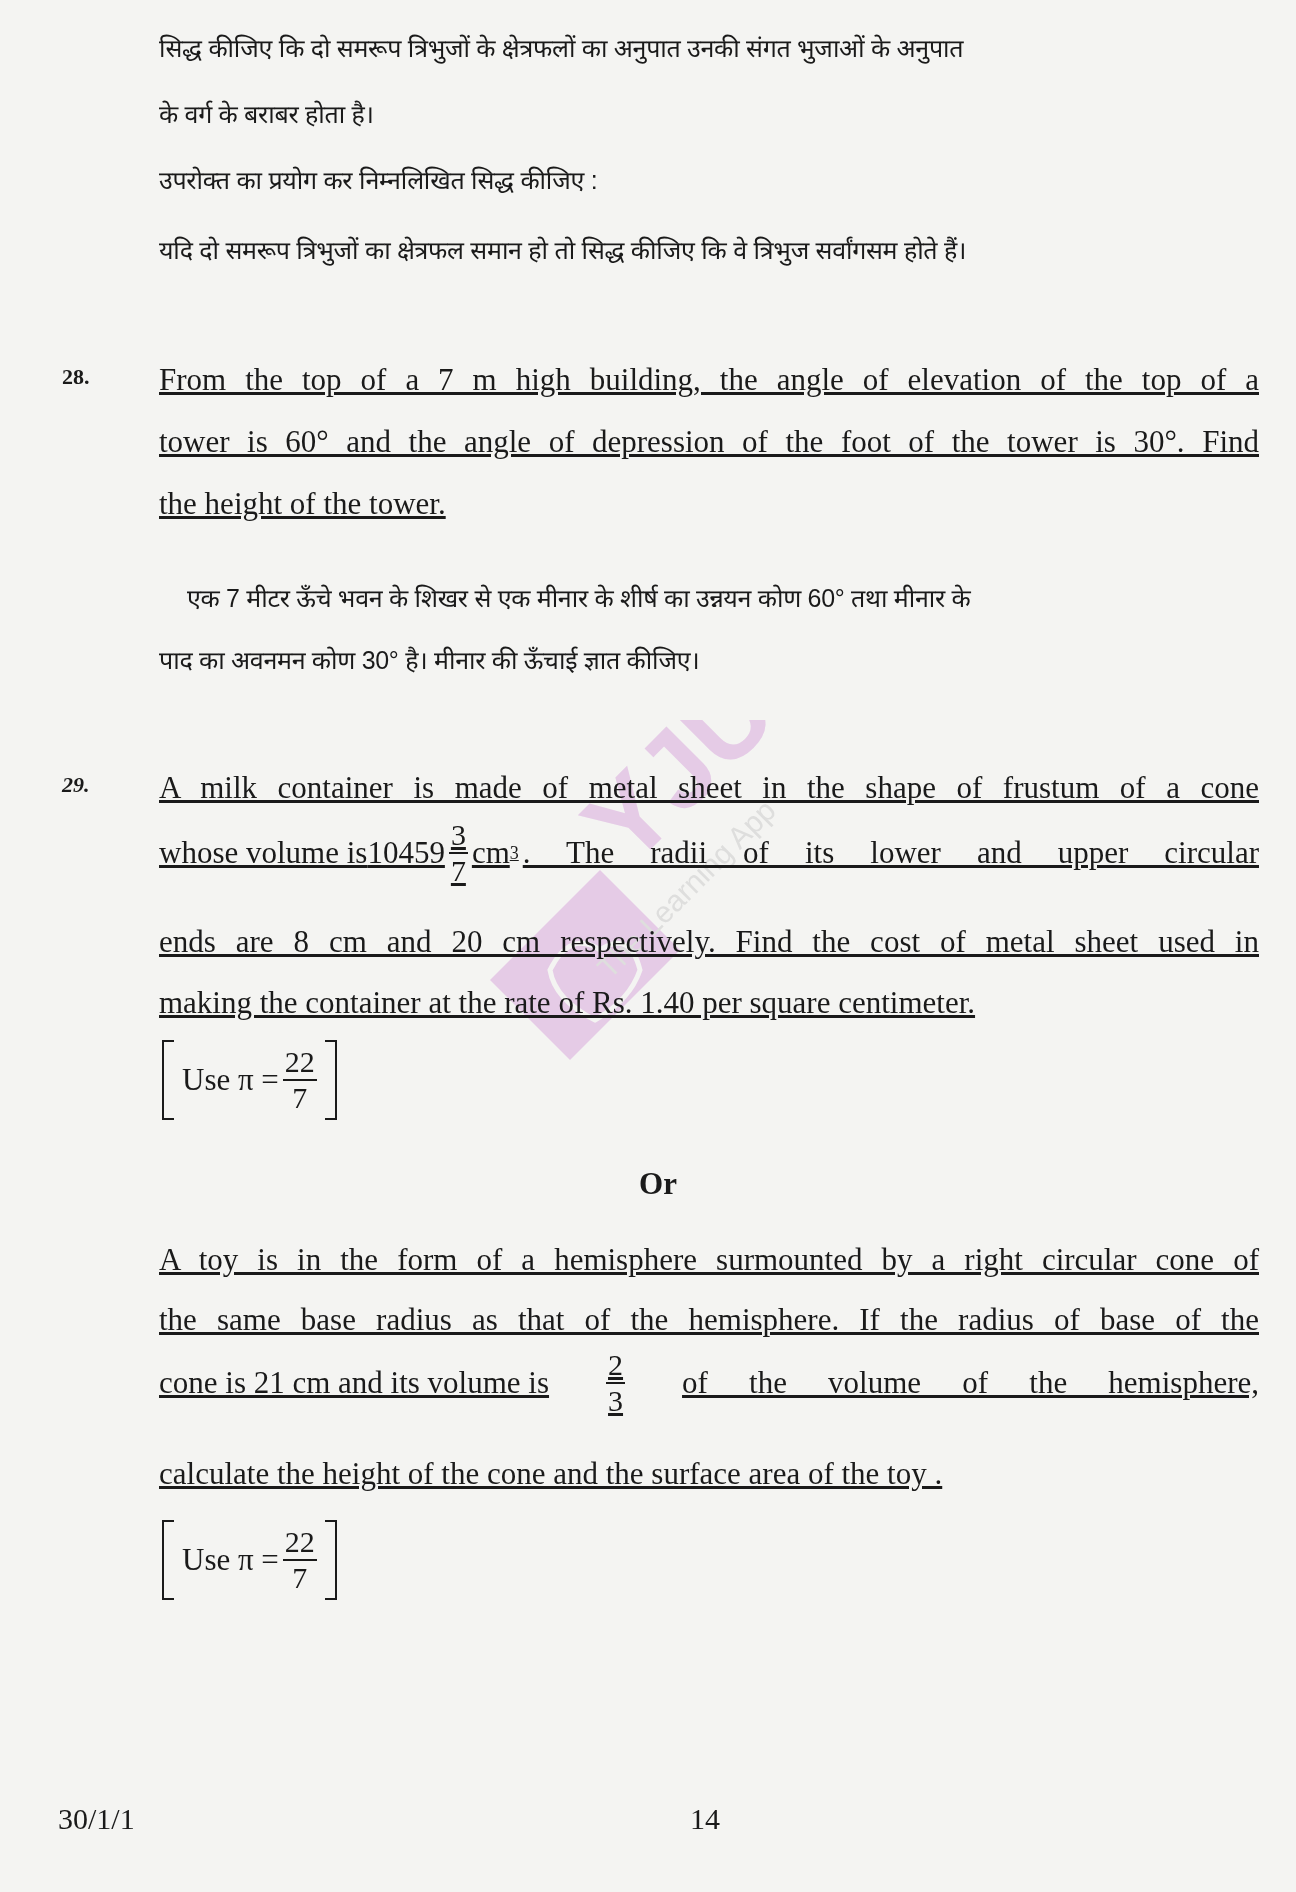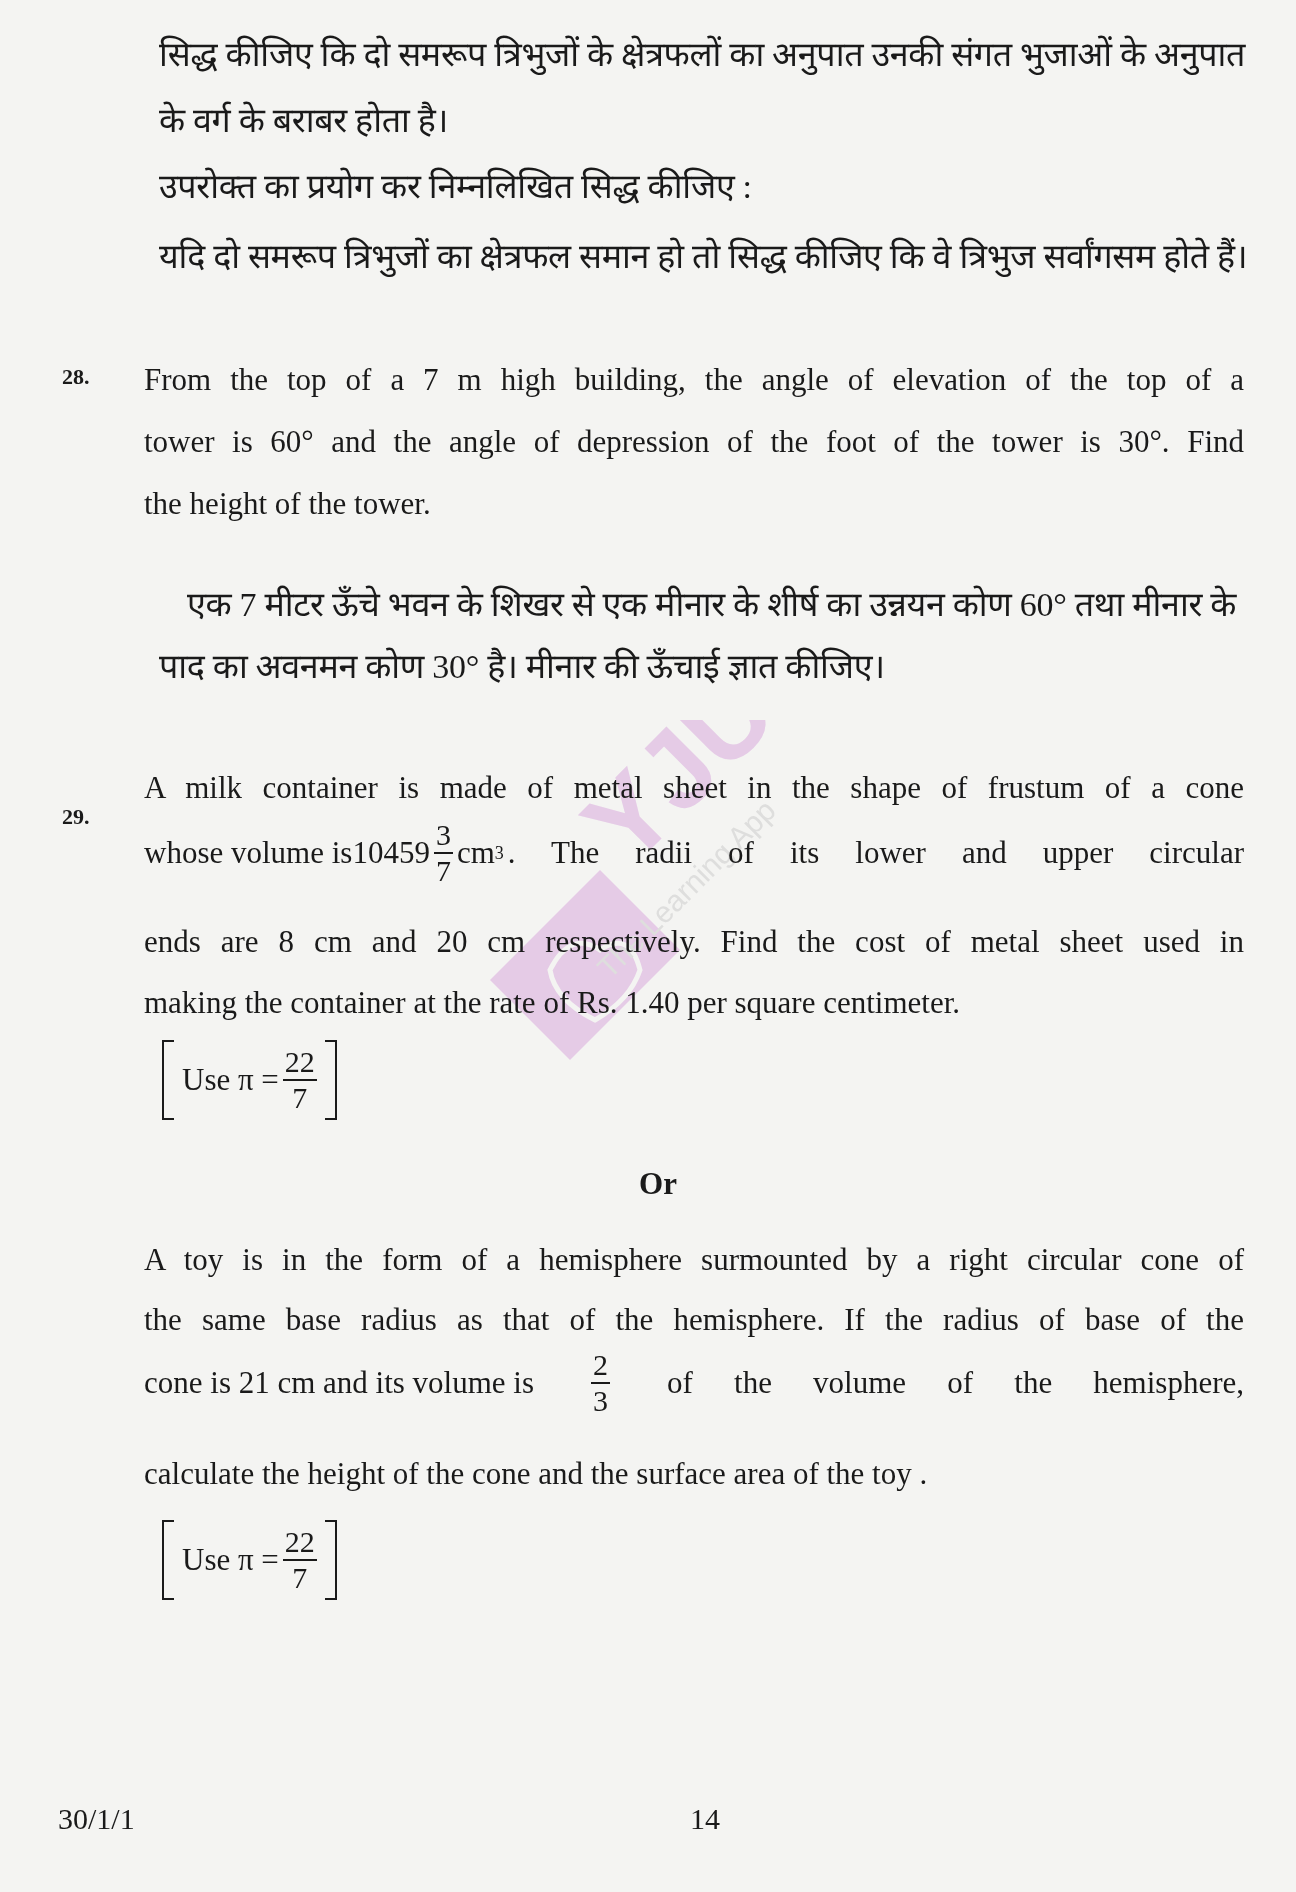--- a/index.html
+++ b/index.html
@@ -5,31 +5,32 @@
   html, body { margin: 0; padding: 0; }
   body {
     width: 1296px; height: 1892px; overflow: hidden;
     background: #f4f4f2;
     font-family: "Liberation Serif", "DejaVu Serif", serif;
     color: #1a1a1a;
     position: relative;
   }
   .page { position: absolute; inset: 0; }
   .hindi {
-    font-family: Liberation Serif, serif;
-    font-size: 34px;
+    font-family: Liberation Sans, sans-serif;
+    font-size: 25px;
     position: absolute; left: 159px; white-space: nowrap;
     letter-spacing: -0.3px;
   }
   .qnum {
     position: absolute; left: 62px; font-weight: bold; font-size: 22px;
   }
   .eng {
-    position: absolute; left: 144px; font-size: 31px; white-space: nowrap;
+    position: absolute; left: 159px; font-size: 31px; white-space: nowrap;
     width: 1100px;
+    text-decoration: underline;
   }
   .justify { text-align: justify; text-align-last: justify; }
   .frac {
     display: inline-flex; flex-direction: column; align-items: center;
     vertical-align: middle; line-height: 1; margin: 0 4px;
   }
   .frac .num { border-bottom: 2px solid #1a1a1a; padding: 0 2px 2px; font-size: 30px; }
   .frac .den { padding-top: 2px; font-size: 30px; }
   .bracket-box {
     position: absolute; left: 162px; display: flex; align-items: center;
@@ -70,21 +71,21 @@
   <div class="hindi" style="top:162px;">उपरोक्त का प्रयोग कर निम्नलिखित सिद्ध कीजिए :</div>
   <div class="hindi" style="top:232px;">यदि दो समरूप त्रिभुजों का क्षेत्रफल समान हो तो सिद्ध कीजिए कि वे त्रिभुज सर्वांगसम होते हैं।</div>
 
   <div class="qnum" style="top:364px;">28.</div>
   <div class="eng justify" style="top:362px;">From the top of a 7 m high building, the angle of elevation of the top of a</div>
   <div class="eng justify" style="top:424px;">tower is 60° and the angle of depression of the foot of the tower is 30°. Find</div>
   <div class="eng" style="top:486px;">the height of the tower.</div>
   <div class="hindi" style="top:580px;margin-left:28px;">एक 7 मीटर ऊँचे भवन के शिखर से एक मीनार के शीर्ष का उन्नयन कोण 60° तथा मीनार के</div>
   <div class="hindi" style="top:642px;">पाद का अवनमन कोण 30° है। मीनार की ऊँचाई ज्ञात कीजिए।</div>
 
-  <div class="qnum" style="top:804px;">29.</div>
+  <div class="qnum" style="top:772px;font-style:italic;">29.</div>
   <div class="eng justify" style="top:770px;">A milk container is made of metal sheet in the shape of frustum of a cone</div>
   <div class="eng" style="top:820px; display:flex; align-items:center; justify-content:flex-start;">
     <span>whose volume is</span>
     <span style="display:inline-flex; align-items:center;">
       <span>10459</span>
       <span class="frac">
         <span class="num">3</span>
         <span class="den">7</span>
       </span>
       <span>cm</span>

